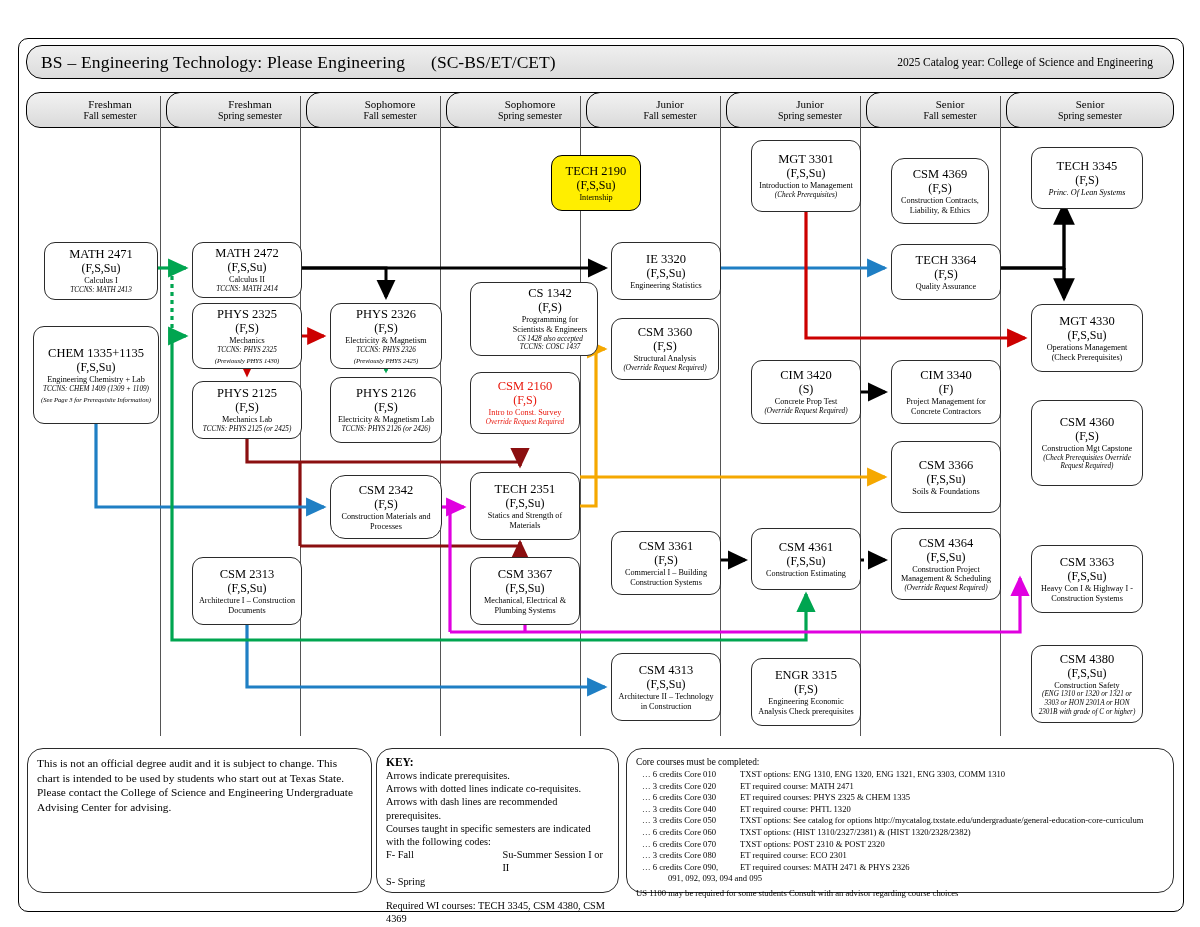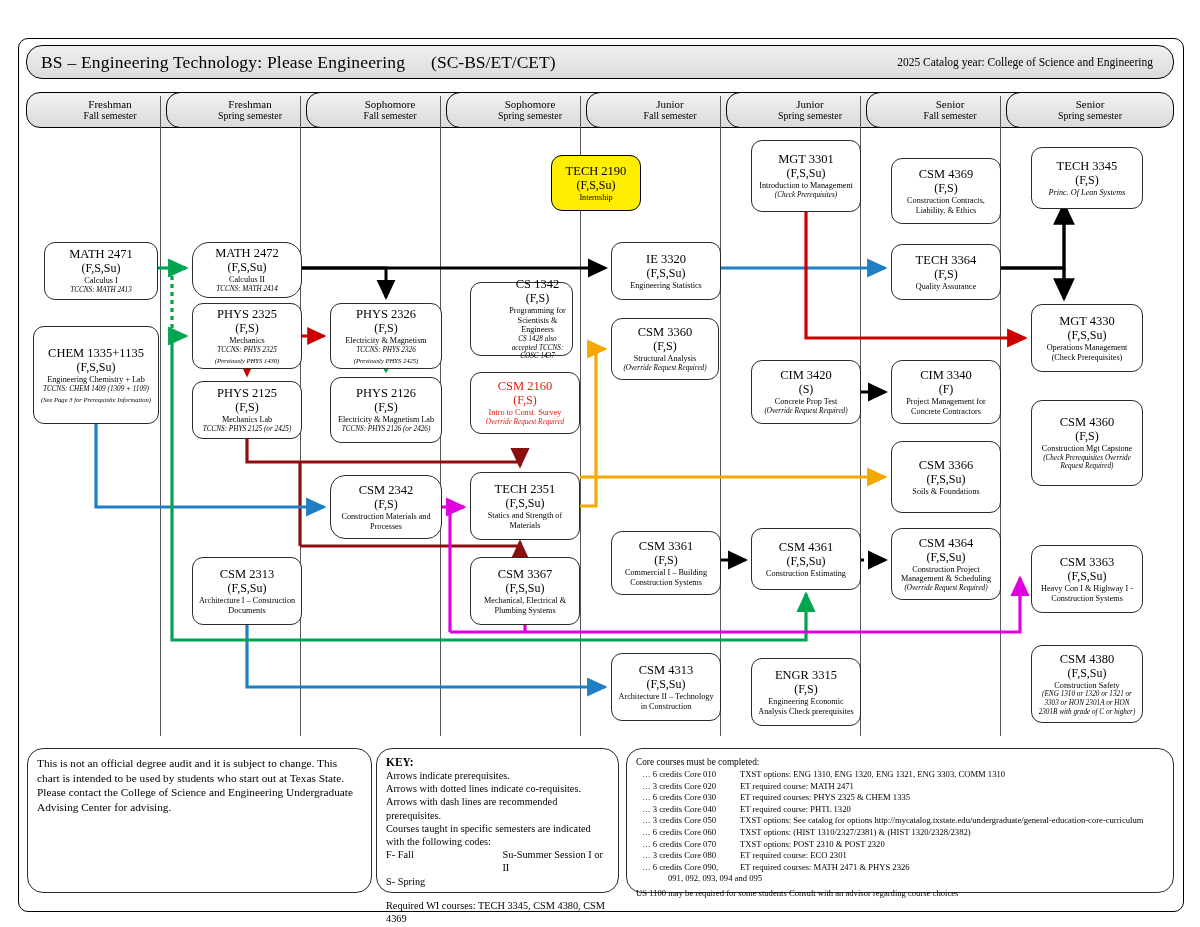--- a/index.html
+++ b/index.html
@@ -201,21 +201,21 @@
         <span class="ttl">Calculus I</span>
         <span class="sub">TCCNS: MATH 2413</span>
       </div>
       <div class="course" style="left: 33px; top: 326px; width: 126px; height: 98px;">
         <span class="code">CHEM 1335+1135</span>
         <span class="term">(F,S,Su)</span>
         <span class="ttl">Engineering Chemistry + Lab</span>
         <span class="sub">TCCNS: CHEM 1409 (1309 + 1109)</span>
         <span class="note">(See Page 3 for Prerequisite Information)</span>
       </div>
-      <div class="course" style="left: 192px; top: 242px; width: 110px; height: 56px; border-radius: 17px;">
+      <div class="course" style="left: 192px; top: 242px; width: 110px; height: 56px;">
         <span class="code">MATH 2472</span>
         <span class="term">(F,S,Su)</span>
         <span class="ttl">Calculus II</span>
         <span class="sub">TCCNS: MATH 2414</span>
       </div>
       <div class="course" style="left: 192px; top: 303px; width: 110px; height: 66px;">
         <span class="code">PHYS 2325</span>
         <span class="term">(F,S)</span>
         <span class="ttl">Mechanics</span>
         <span class="sub">TCCNS: PHYS 2325</span>
@@ -243,21 +243,21 @@
         <span class="code">PHYS 2126</span>
         <span class="term">(F,S)</span>
         <span class="ttl">Electricity &amp; Magnetism Lab</span>
         <span class="sub">TCCNS: PHYS 2126 (or 2426)</span>
       </div>
       <div class="course" style="left: 330px; top: 475px; width: 112px; height: 64px; border-radius: 15px;">
         <span class="code">CSM 2342</span>
         <span class="term">(F,S)</span>
         <span class="ttl">Construction Materials and Processes</span>
       </div>
-      <div class="course" style="left: 470px; top: 282px; width: 103px; height: 74px; padding-left: 36px;">
+      <div class="course" style="left: 470px; top: 282px; width: 128px; height: 74px; padding-left: 36px;">
         <span class="code">CS 1342</span>
         <span class="term">(F,S)</span>
         <span class="ttl">Programming for Scientists &amp; Engineers</span>
         <span class="sub">CS 1428 also accepted TCCNS: COSC 1437</span>
       </div>
       <div class="course red" style="left: 470px; top: 372px; width: 110px; height: 62px;">
         <span class="code">CSM 2160</span>
         <span class="term">(F,S)</span>
         <span class="ttl">Intro to Const. Survey</span>
         <span class="sub">Override Request Required</span>
@@ -313,21 +313,21 @@
       <div class="course" style="left: 751px; top: 528px; width: 110px; height: 62px;">
         <span class="code">CSM 4361</span>
         <span class="term">(F,S,Su)</span>
         <span class="ttl">Construction Estimating</span>
       </div>
       <div class="course" style="left: 751px; top: 658px; width: 110px; height: 68px;">
         <span class="code">ENGR 3315</span>
         <span class="term">(F,S)</span>
         <span class="ttl">Engineering Economic Analysis Check prerequisites</span>
       </div>
-      <div class="course" style="left: 891px; top: 158px; width: 110px; height: 66px;">
+      <div class="course" style="left: 891px; top: 158px; width: 98px; height: 66px; border-radius: 13px;">
         <span class="code">CSM 4369</span>
         <span class="term">(F,S)</span>
         <span class="ttl">Construction Contracts, Liability, &amp; Ethics</span>
       </div>
       <div class="course" style="left: 891px; top: 244px; width: 110px; height: 56px;">
         <span class="code">TECH 3364</span>
         <span class="term">(F,S)</span>
         <span class="ttl">Quality Assurance</span>
       </div>
       <div class="course" style="left: 891px; top: 360px; width: 110px; height: 64px;">

